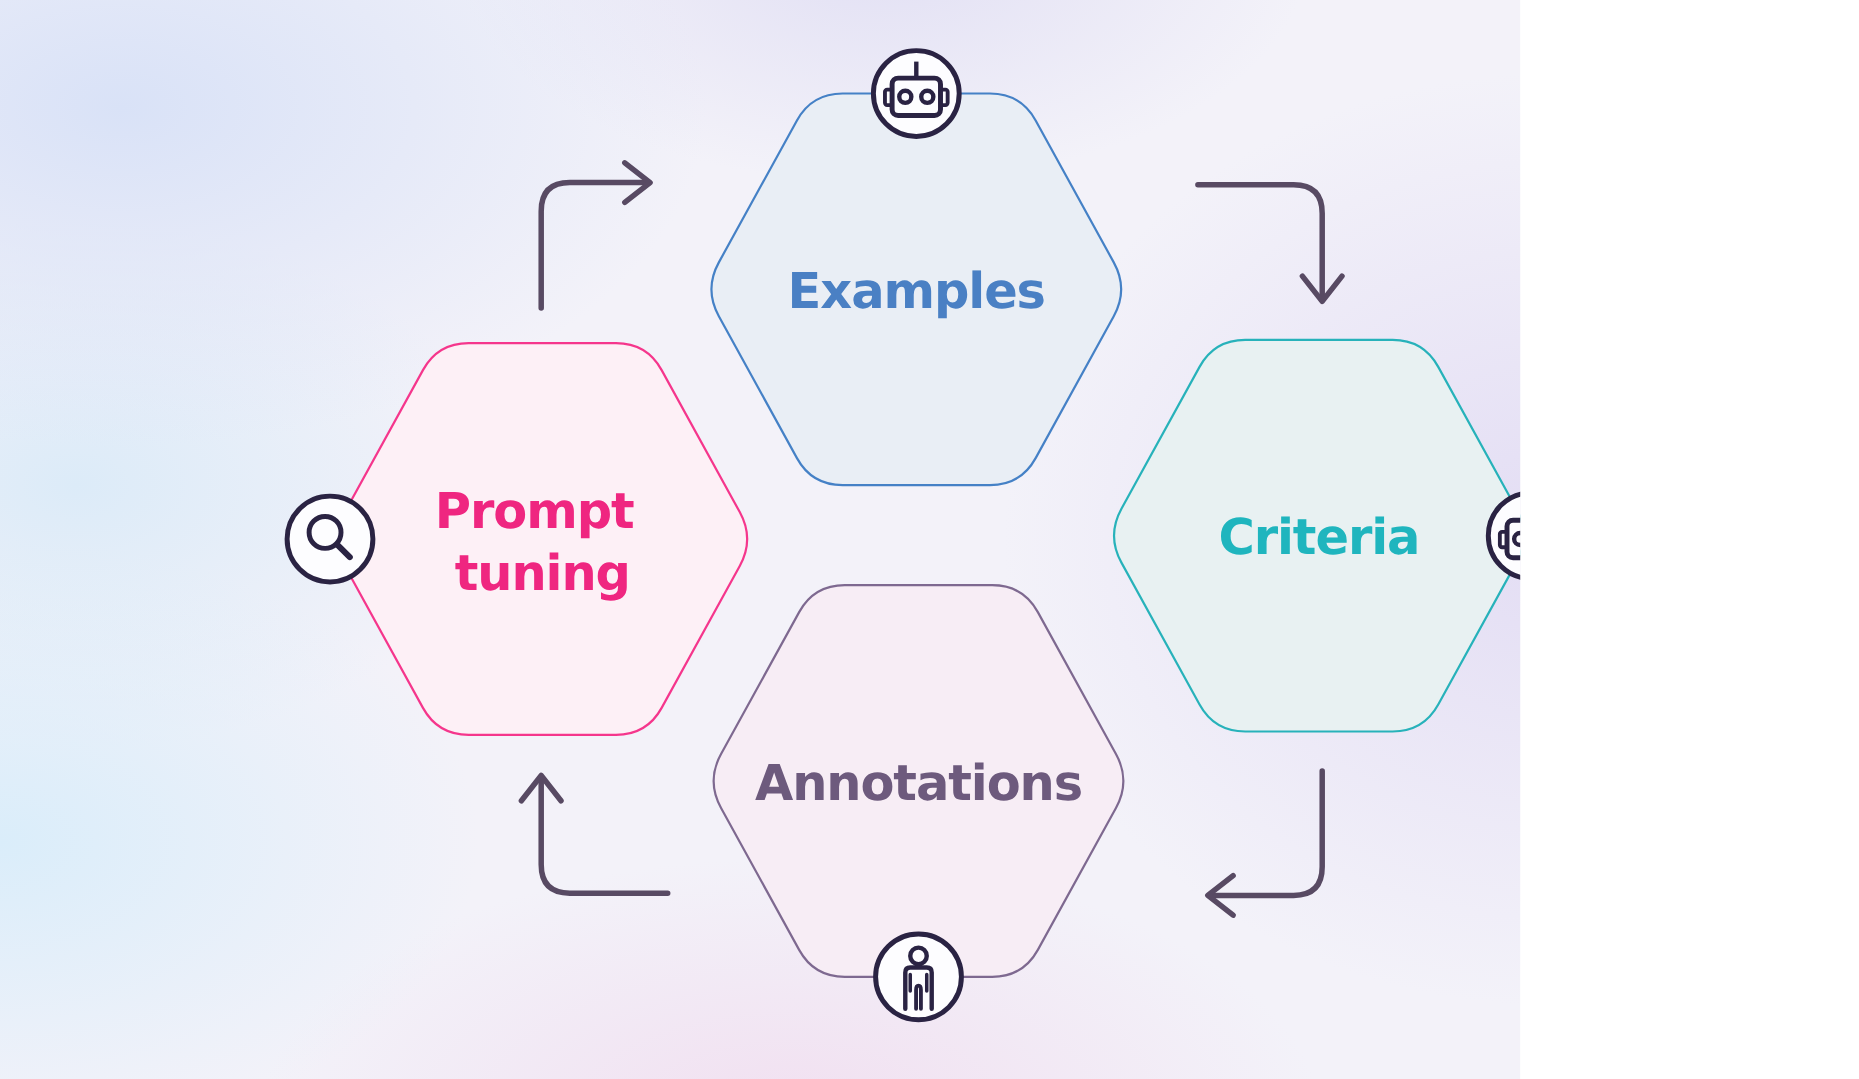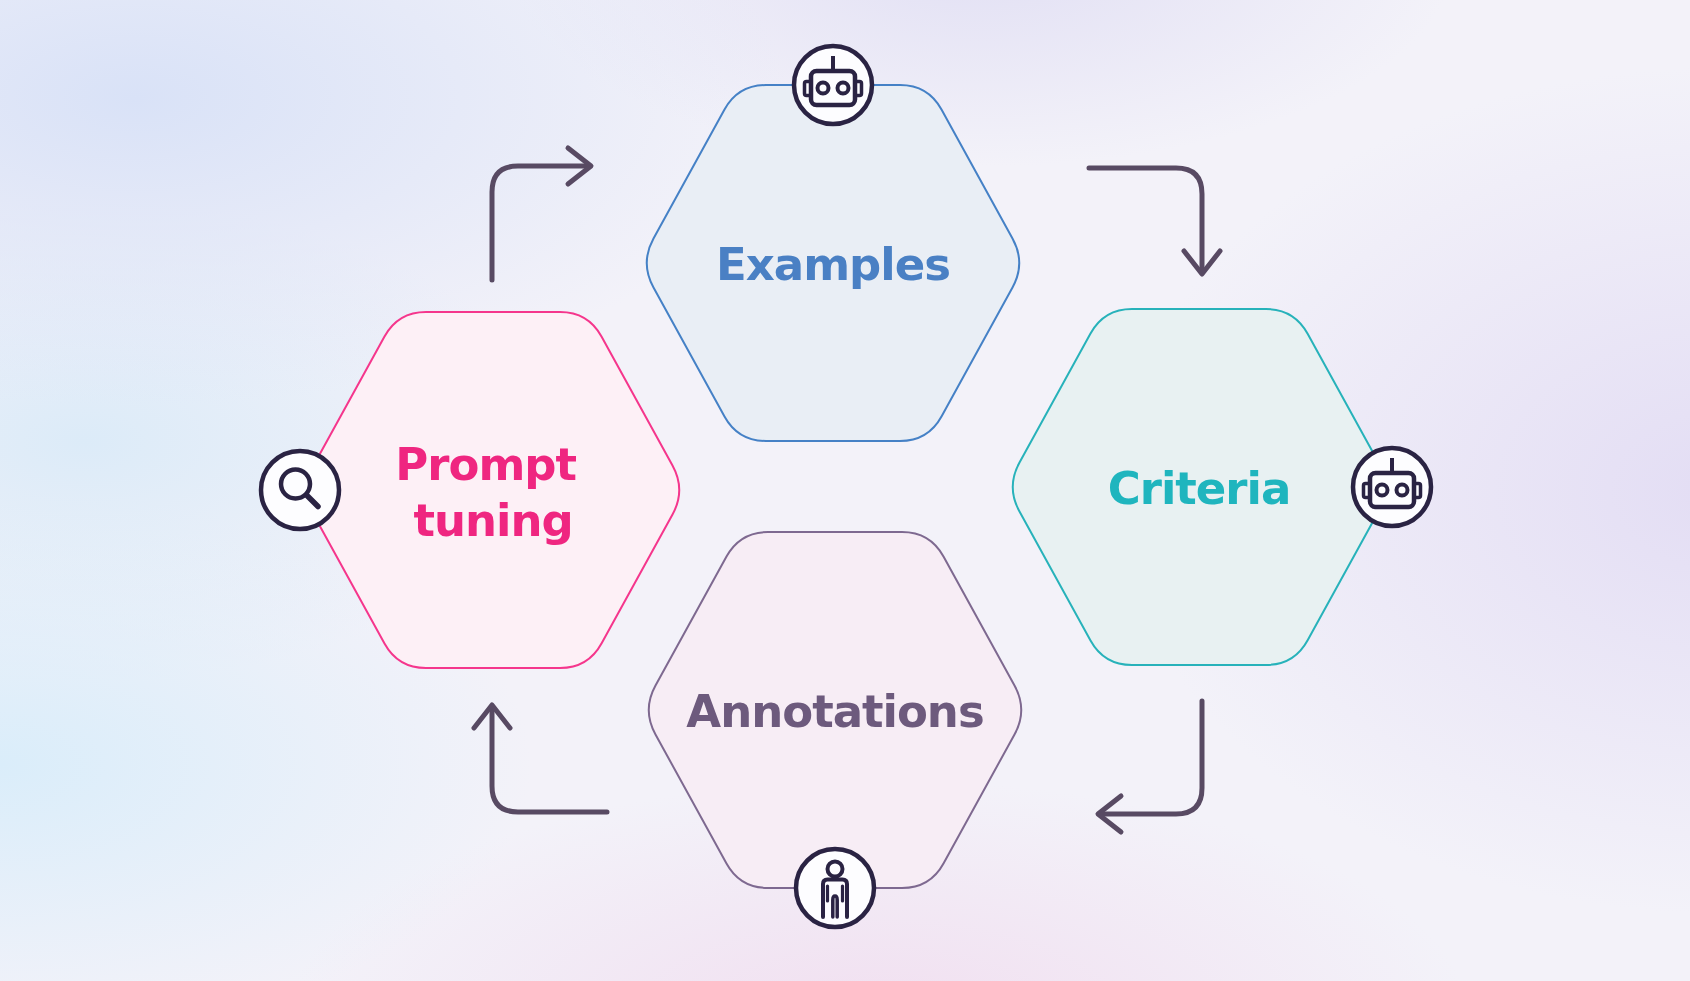--- a/index.html
+++ b/index.html
@@ -1,18 +1,18 @@
 <!DOCTYPE html>
 <html><head>
 <meta charset="utf-8">
 <style>
   html, body { margin: 0; padding: 0; }
   .stage {
     position: relative;
-    width: 1690px;
+    width: 1382px;
     height: 981px;
     overflow: hidden;
     background:
       radial-gradient(ellipse 55% 45% at 8% 10%,  #d9e2f7 0%, rgba(217,226,247,0) 70%),
       radial-gradient(ellipse 45% 40% at 0% 78%,  #daedfa 0%, rgba(218,237,250,0) 70%),
       radial-gradient(ellipse 40% 35% at 5% 45%,  #dcebf8 0%, rgba(220,235,248,0) 70%),
       radial-gradient(ellipse 50% 35% at 52% 104%, #f1dff0 0%, rgba(241,223,240,0) 70%),
       radial-gradient(ellipse 50% 60% at 102% 50%, #e3ddf4 0%, rgba(227,221,244,0) 72%),
       radial-gradient(ellipse 40% 30% at 58% -4%, #e2e0f4 0%, rgba(226,224,244,0) 70%),
       #f3f2f9;

